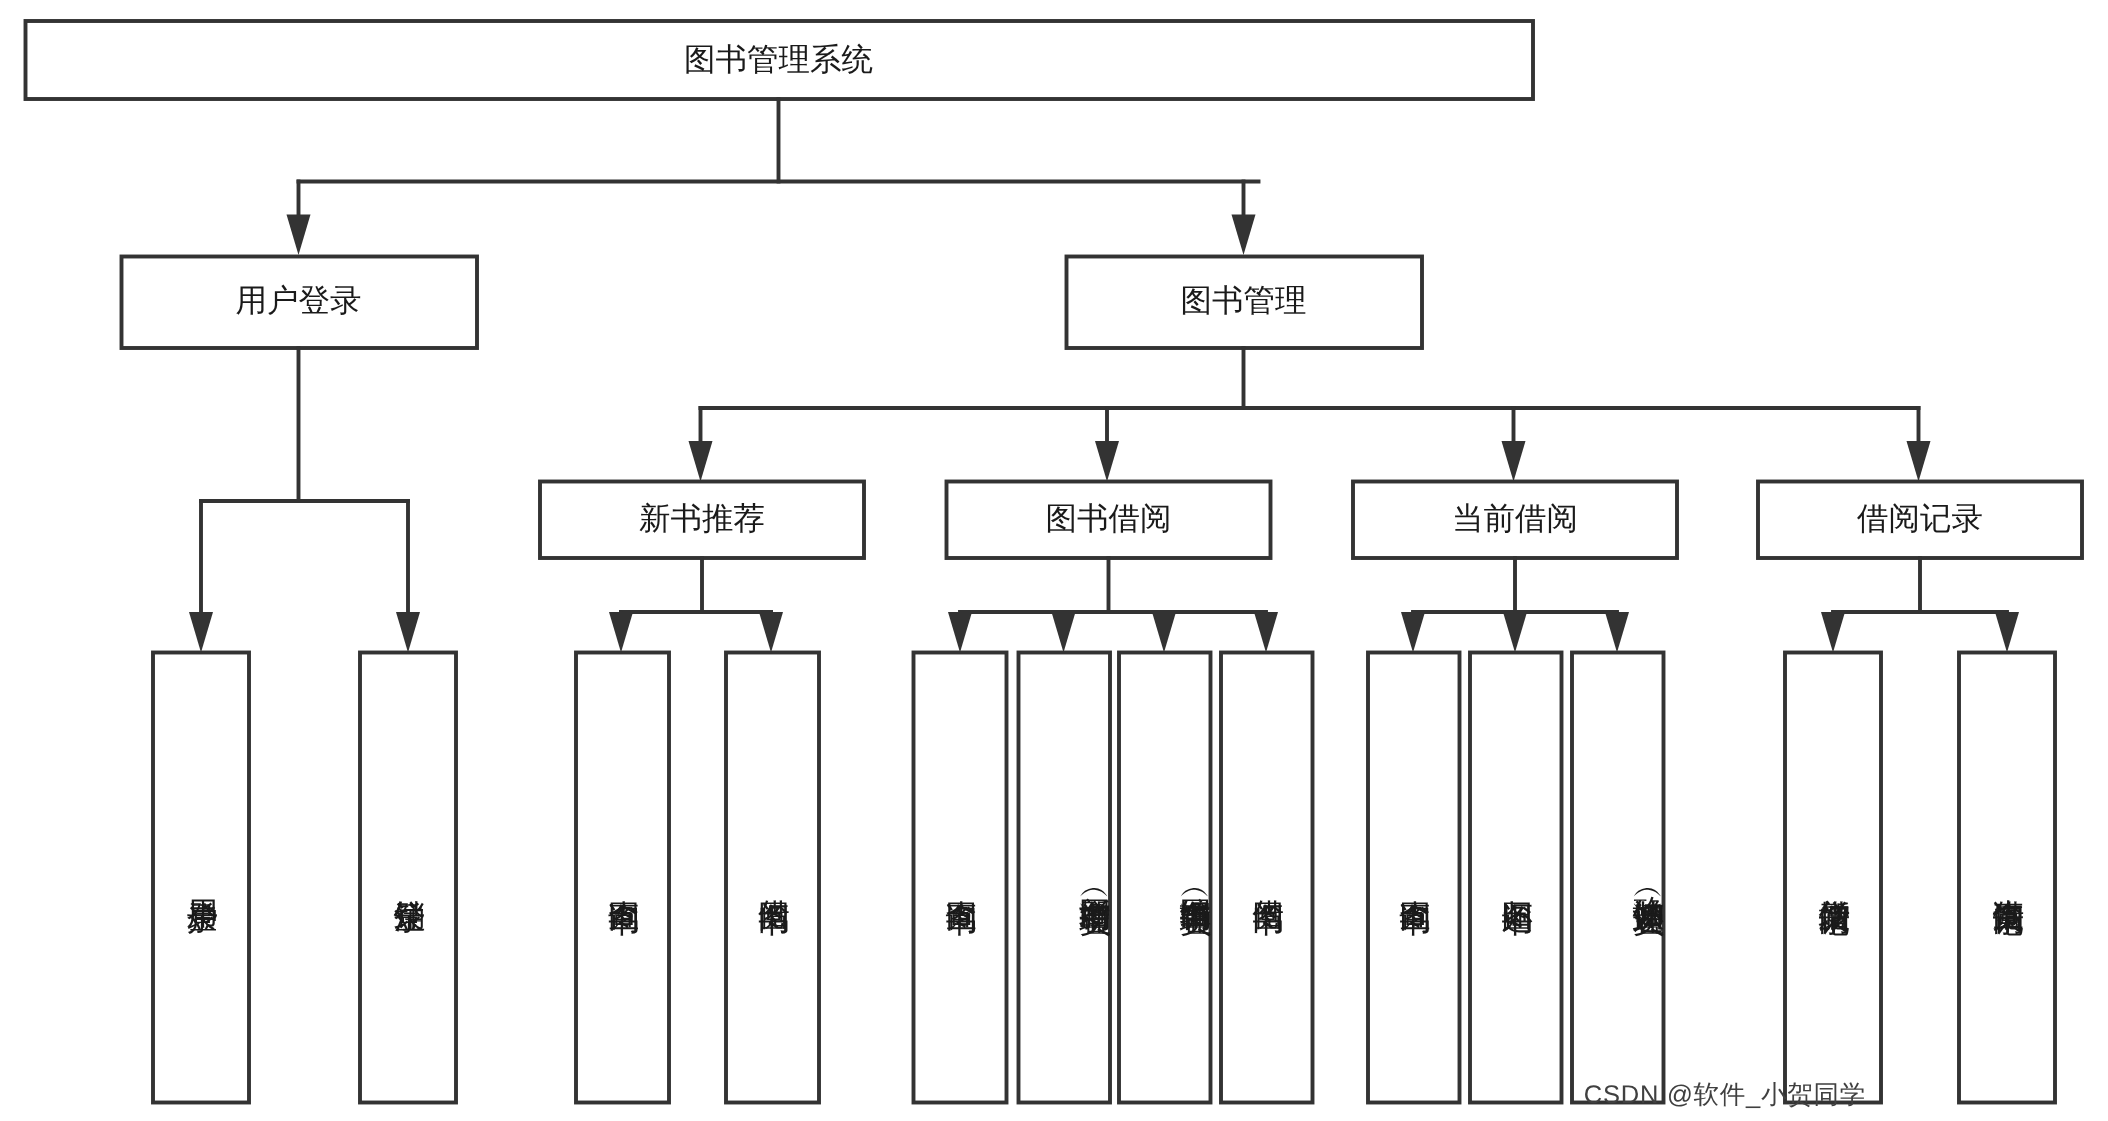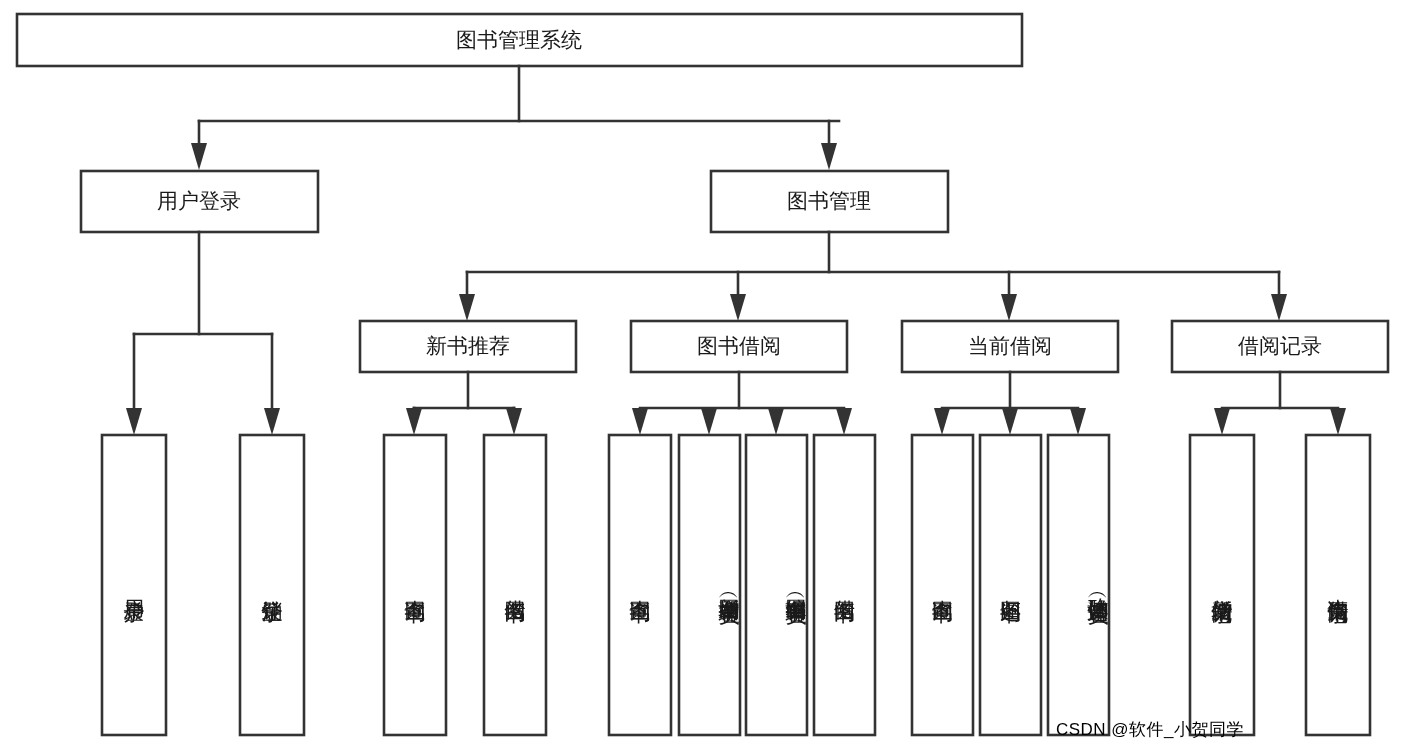--- a/index.html
+++ b/index.html
@@ -63,21 +63,21 @@
     text-align: center;
     white-space: nowrap;
     pointer-events: none;
   }
   #watermark {
     position: absolute;
     right: 8px;
     bottom: 6px;
     font-family: "Liberation Sans", "DejaVu Sans", sans-serif;
     font-size: 17px;
-    color: #000000;
+    color: #404040;
     letter-spacing: 0.5px;
     white-space: nowrap;
   }
 </style>
 </head>
 <body>
 
 <div id="diagram-root">
 
   <svg id="flow" viewBox="0 0 1405 747">

